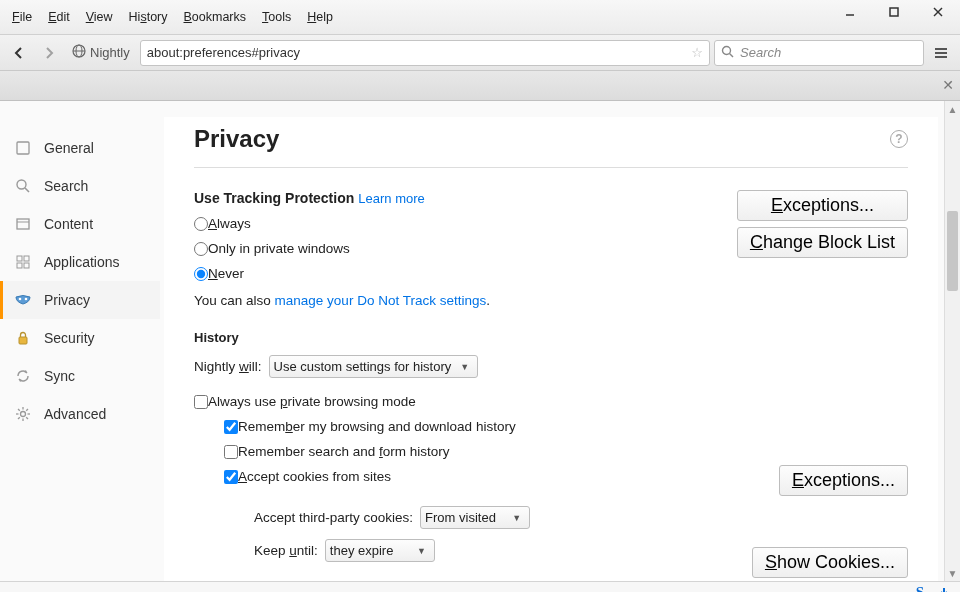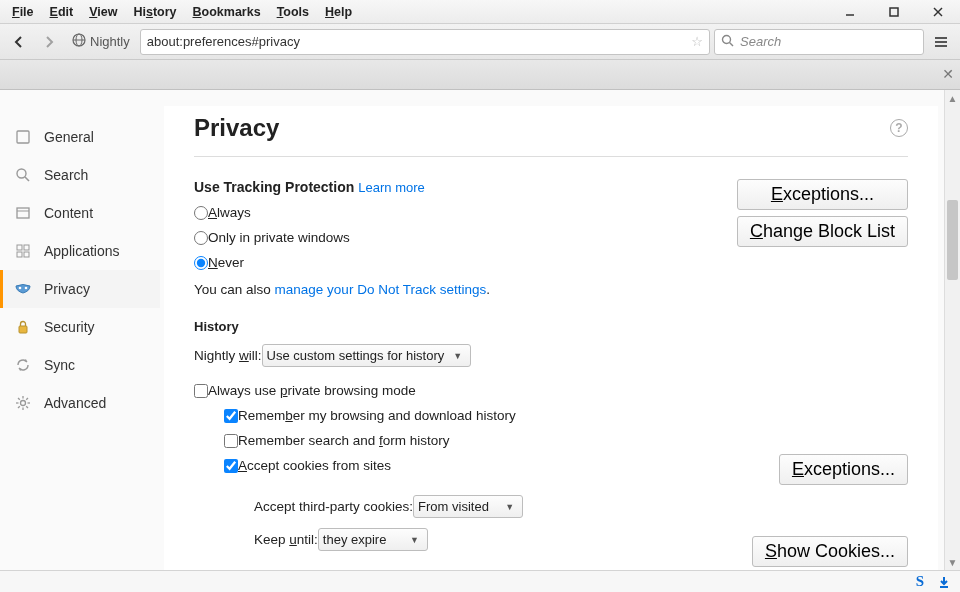--- a/index.html
+++ b/index.html
@@ -1,19 +1,19 @@
 <!DOCTYPE html>
 <html><head>
 <meta charset="utf-8">
 <style>
 * { box-sizing: border-box; margin: 0; padding: 0; font-family: "Segoe UI", Tahoma, sans-serif; }
 body { width: 960px; height: 592px; background: #fff; overflow: hidden; font-size: 13px; color: #222; }
 
 
-.menubar { height: 24px; background: linear-gradient(#f7f7f7,#ececec); border-bottom: 1px solid #d0d0d0; display: flex; align-items: center; padding: 0 4px; font-size: 12.5px; position: relative; font-weight: bold; }
+.menubar { height: 35px; background: linear-gradient(#f7f7f7,#ececec); border-bottom: 1px solid #d0d0d0; display: flex; align-items: center; padding: 0 4px; font-size: 12.5px; position: relative; }
 .menubar .menu-item { padding: 3px 8px; cursor: default; }
 .menubar .menu-item u { text-decoration: underline; }
 .window-controls { position: absolute; right: 0; top: 0; display: flex; height: 24px; }
 .window-controls .wc { width: 44px; display: flex; align-items: center; justify-content: center; cursor: default; }
 .wc svg { width: 12px; height: 12px; }
 
 
 .navbar { height: 36px; background: linear-gradient(#f2f2f2,#e6e6e6); border-bottom: 1px solid #c9c9c9; display: flex; align-items: center; padding: 0 6px; gap: 4px; }
 .nav-btn { width: 26px; height: 26px; display: flex; align-items: center; justify-content: center; border-radius: 3px; cursor: default; }
 .nav-btn.disabled { opacity: 0.4; }
@@ -51,21 +51,21 @@
 .link { color: #0073e6; cursor: pointer; font-size: 13px; }
 .radio-row, .check-row { display:flex; align-items:center; margin-top:10px; font-size:13.5px; }
 input[type=radio], input[type=checkbox] { width:14px; height:14px; accent-color:#0a84ff; }
 .note { margin-top: 12px; font-size: 13.5px; }
 .note .link { font-size: 13.5px; }
 .btn { background: linear-gradient(#fdfdfd,#efefef); border:1px solid #bdbdbd; border-radius:3px; padding:4px 12px; font-size:18px; cursor:default; min-width:100px; text-align:center;}
 .right-btns { display:flex; flex-direction:column; gap:6px; }
 .row-between { display:flex; justify-content:space-between; align-items:flex-start; }
 .select { background: linear-gradient(#fdfdfd,#efefef); border:1px solid #bdbdbd; border-radius:3px; padding:3px 26px 3px 4px; font-size:13px; cursor:default; position:relative; display:inline-flex; align-items:center; min-height:22px;}
 .select::after { content:"▼"; position:absolute; right:8px; font-size:9px; color:#555; }
-.history-row { display:flex; align-items:center; gap:0; margin-top:10px; font-size:13.5px;}
+.history-row { display:flex; align-items:center; gap:7px; margin-top:10px; font-size:13.5px;}
 .indent1 { margin-left: 30px; }
 .indent2 { margin-left: 60px; }
 u.ak { text-decoration: underline; }
 
 
 .statusbar { height: 22px; background: #f7f7f7; border-top: 1px solid #d4d4d4; display:flex; align-items:center; justify-content:flex-end; padding:0 8px; gap:8px;}
 .statusbar .sicon { width:16px; height:16px; display:flex; align-items:center; justify-content:center; }
 </style>
 </head>
 <body>

